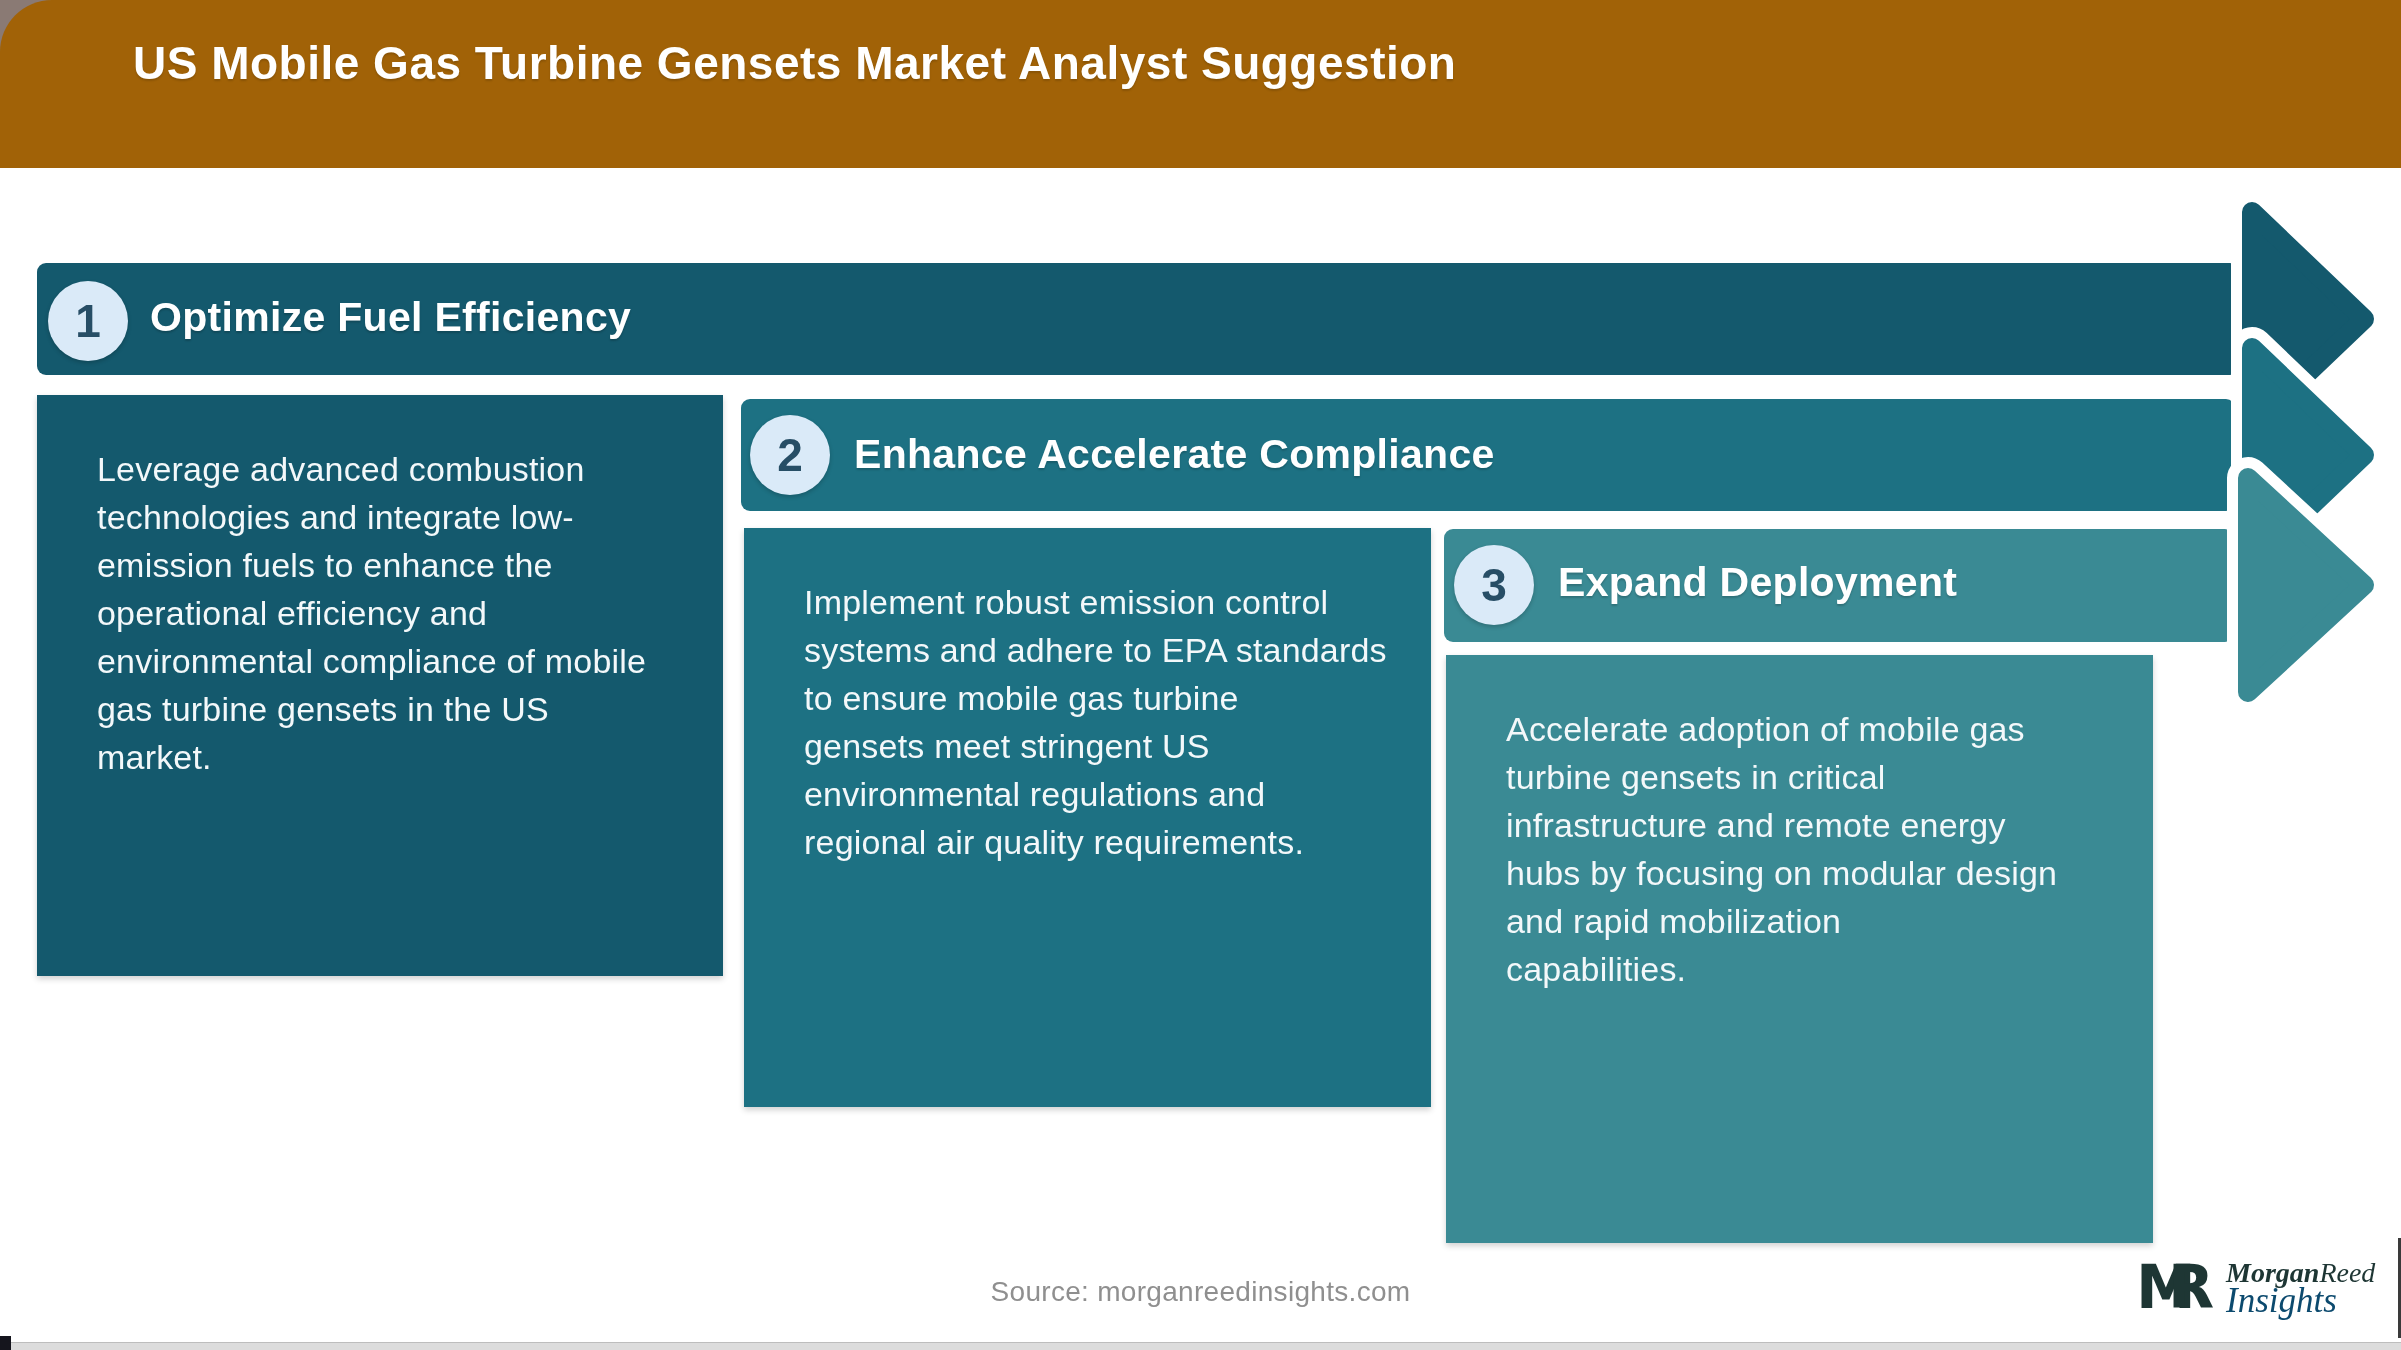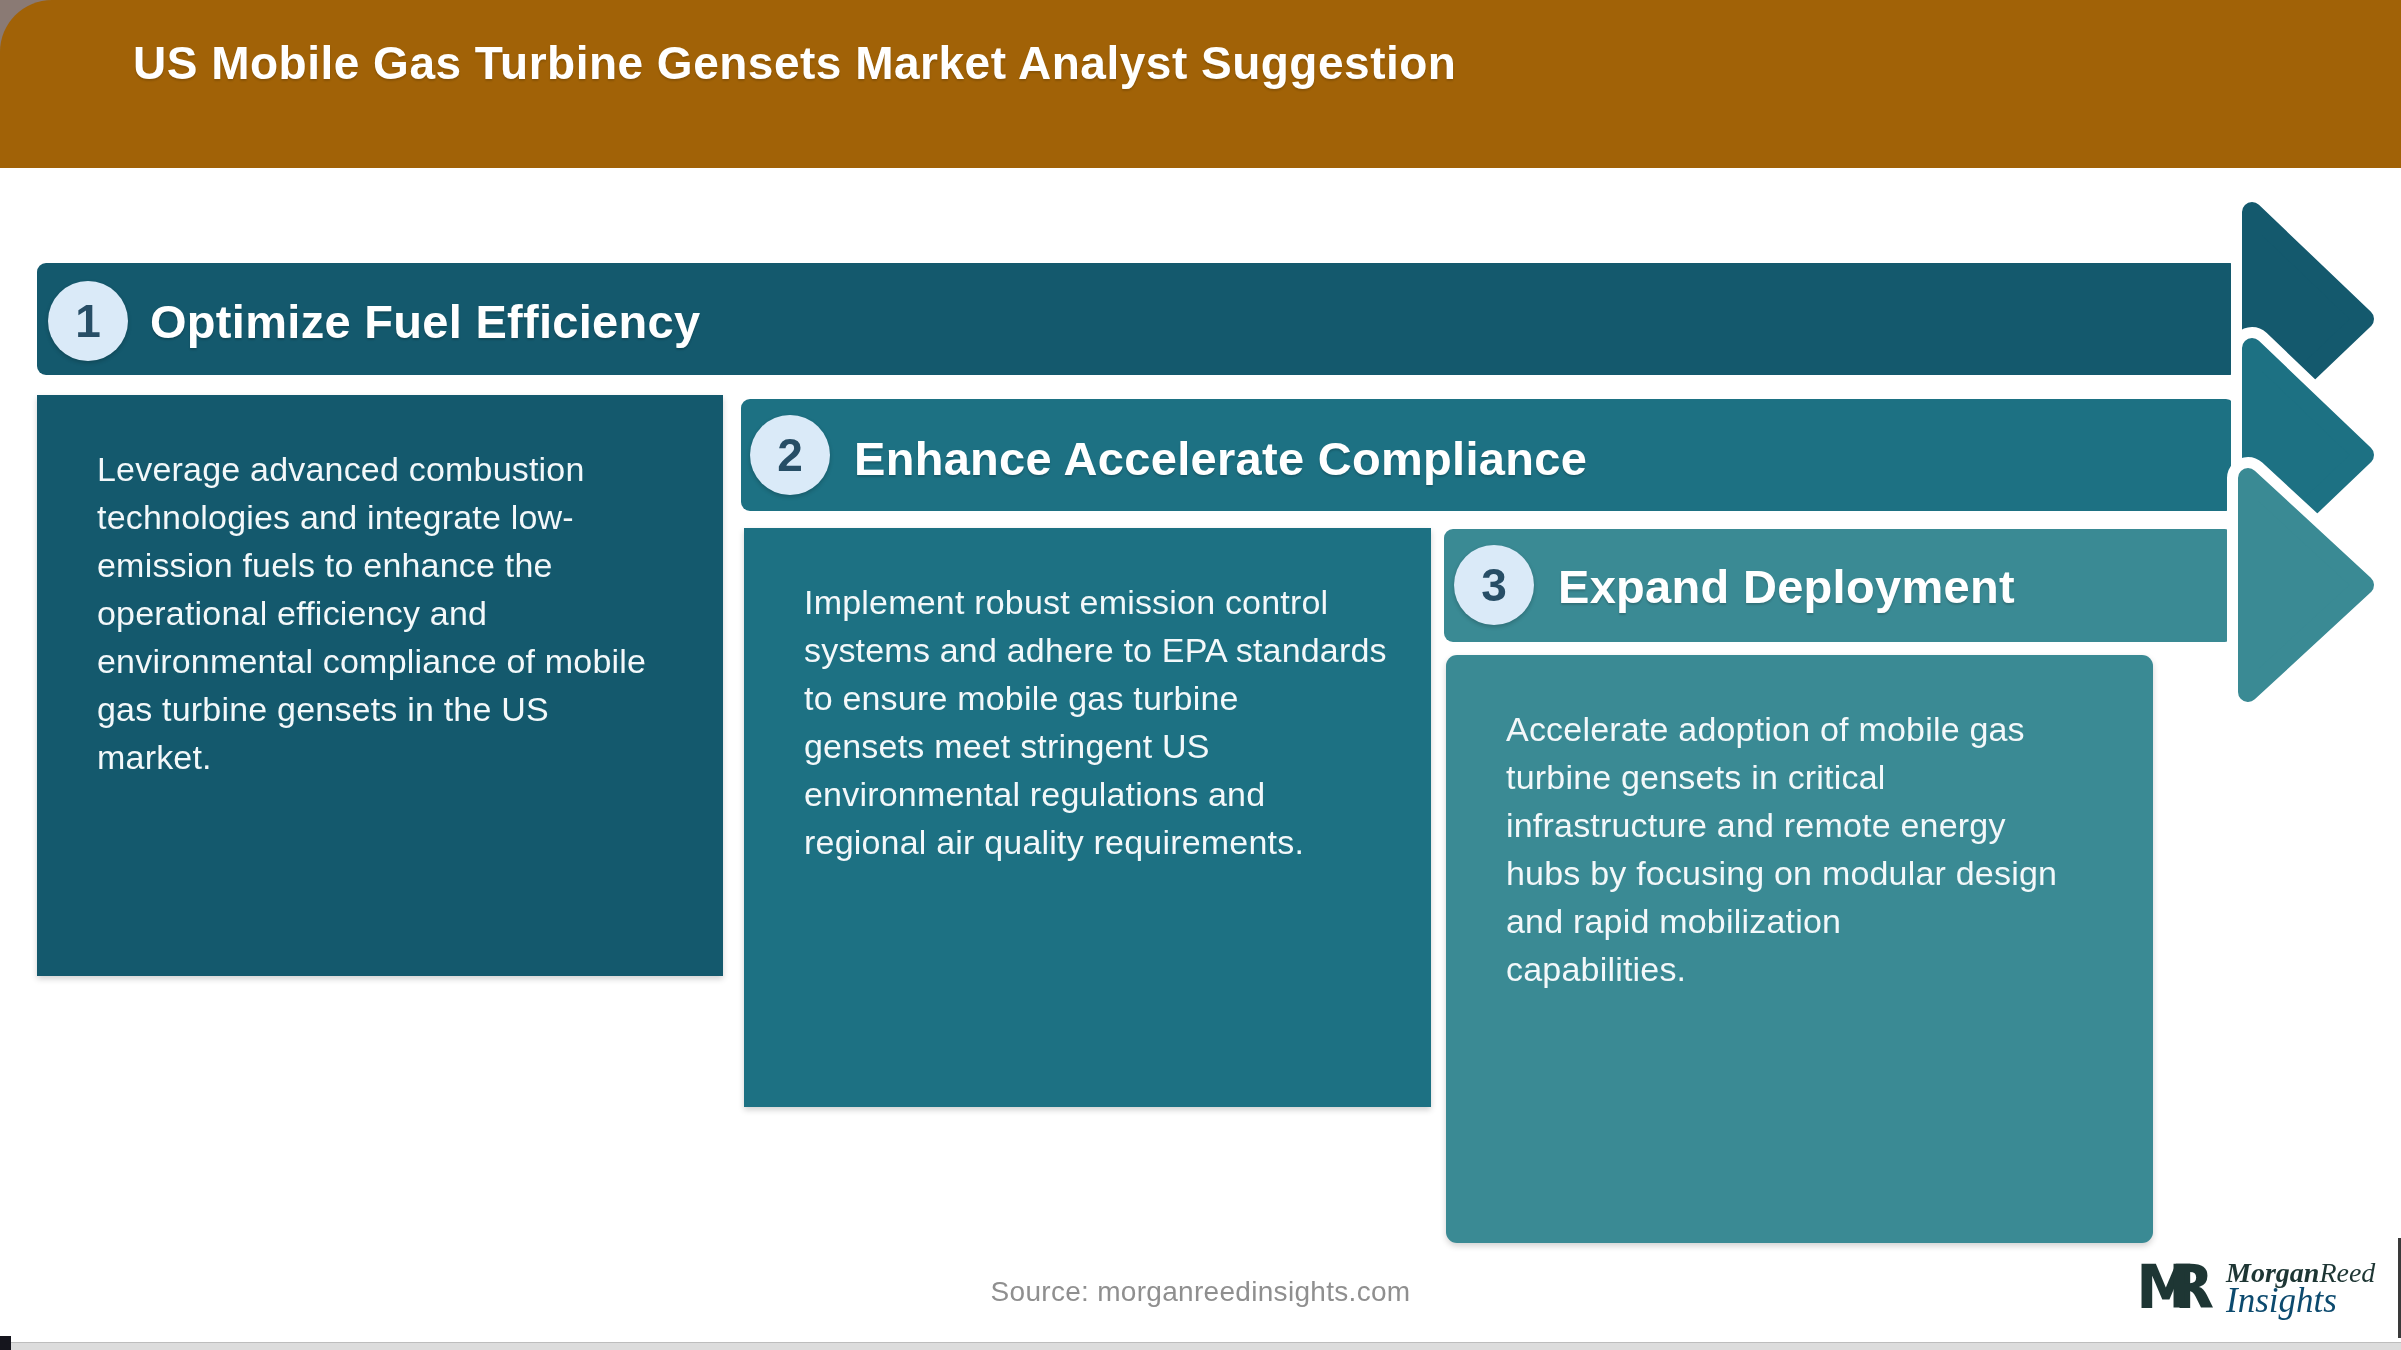--- a/index.html
+++ b/index.html
@@ -20,35 +20,35 @@
   }
   
   .arrows{position:absolute;left:0;top:0;width:2401px;height:1350px;}
   
   .badge{
     position:absolute;width:80px;height:80px;border-radius:50%;background:#daeaf8;
     display:flex;align-items:center;justify-content:center;
     color:#274e66;font-size:46px;font-weight:bold;box-shadow:0 2px 4px rgba(0,0,0,0.2);
   }
   .banner-title{
-    position:absolute;color:#ffffff;font-size:47px;font-weight:bold;letter-spacing:0.3px;
+    position:absolute;color:#ffffff;font-size:41px;font-weight:bold;letter-spacing:0.3px;
     white-space:nowrap;text-shadow:0 2px 2px rgba(0,0,0,0.18);
   }
   .badge1{left:48px;top:281px;}   .title1{left:150px;top:294px;}
   .badge2{left:750px;top:415px;}  .title2{left:854px;top:431px;}
   .badge3{left:1454px;top:545px;} .title3{left:1558px;top:559px;}
   
   .descbox{
     position:absolute;color:#f3f8fa;font-size:34px;line-height:48px;
     white-space:pre-line;box-shadow:0 3px 6px rgba(0,0,0,0.18);
     box-sizing:border-box;padding:50px 36px 0 60px;letter-spacing:0.2px;
   }
   .box1{left:37px;top:395px;width:686px;height:581px;background:#14596d;}
   .box2{left:744px;top:528px;width:687px;height:579px;background:#1d7183;}
-  .box3{left:1446px;top:655px;width:707px;height:588px;background:#3a8a94;border-radius:11px;}
+  .box3{left:1446px;top:655px;width:707px;height:588px;background:#3a8a94;}
   
   .source{
     position:absolute;left:0;top:1276px;width:2401px;text-align:center;
     color:#8f8f8f;font-size:28px;letter-spacing:0.3px;
   }
   .logo{position:absolute;left:2136px;top:1258px;display:flex;align-items:center;}
   .logo-text{margin-left:10px;font-family:"Liberation Serif",serif;line-height:28px;font-style:italic;}
   .logo-line1{font-size:28px;color:#1e3634;}
   .logo-line1 .b{font-weight:bold;}
   .logo-line2{font-size:35px;color:#0c4a6e;}

